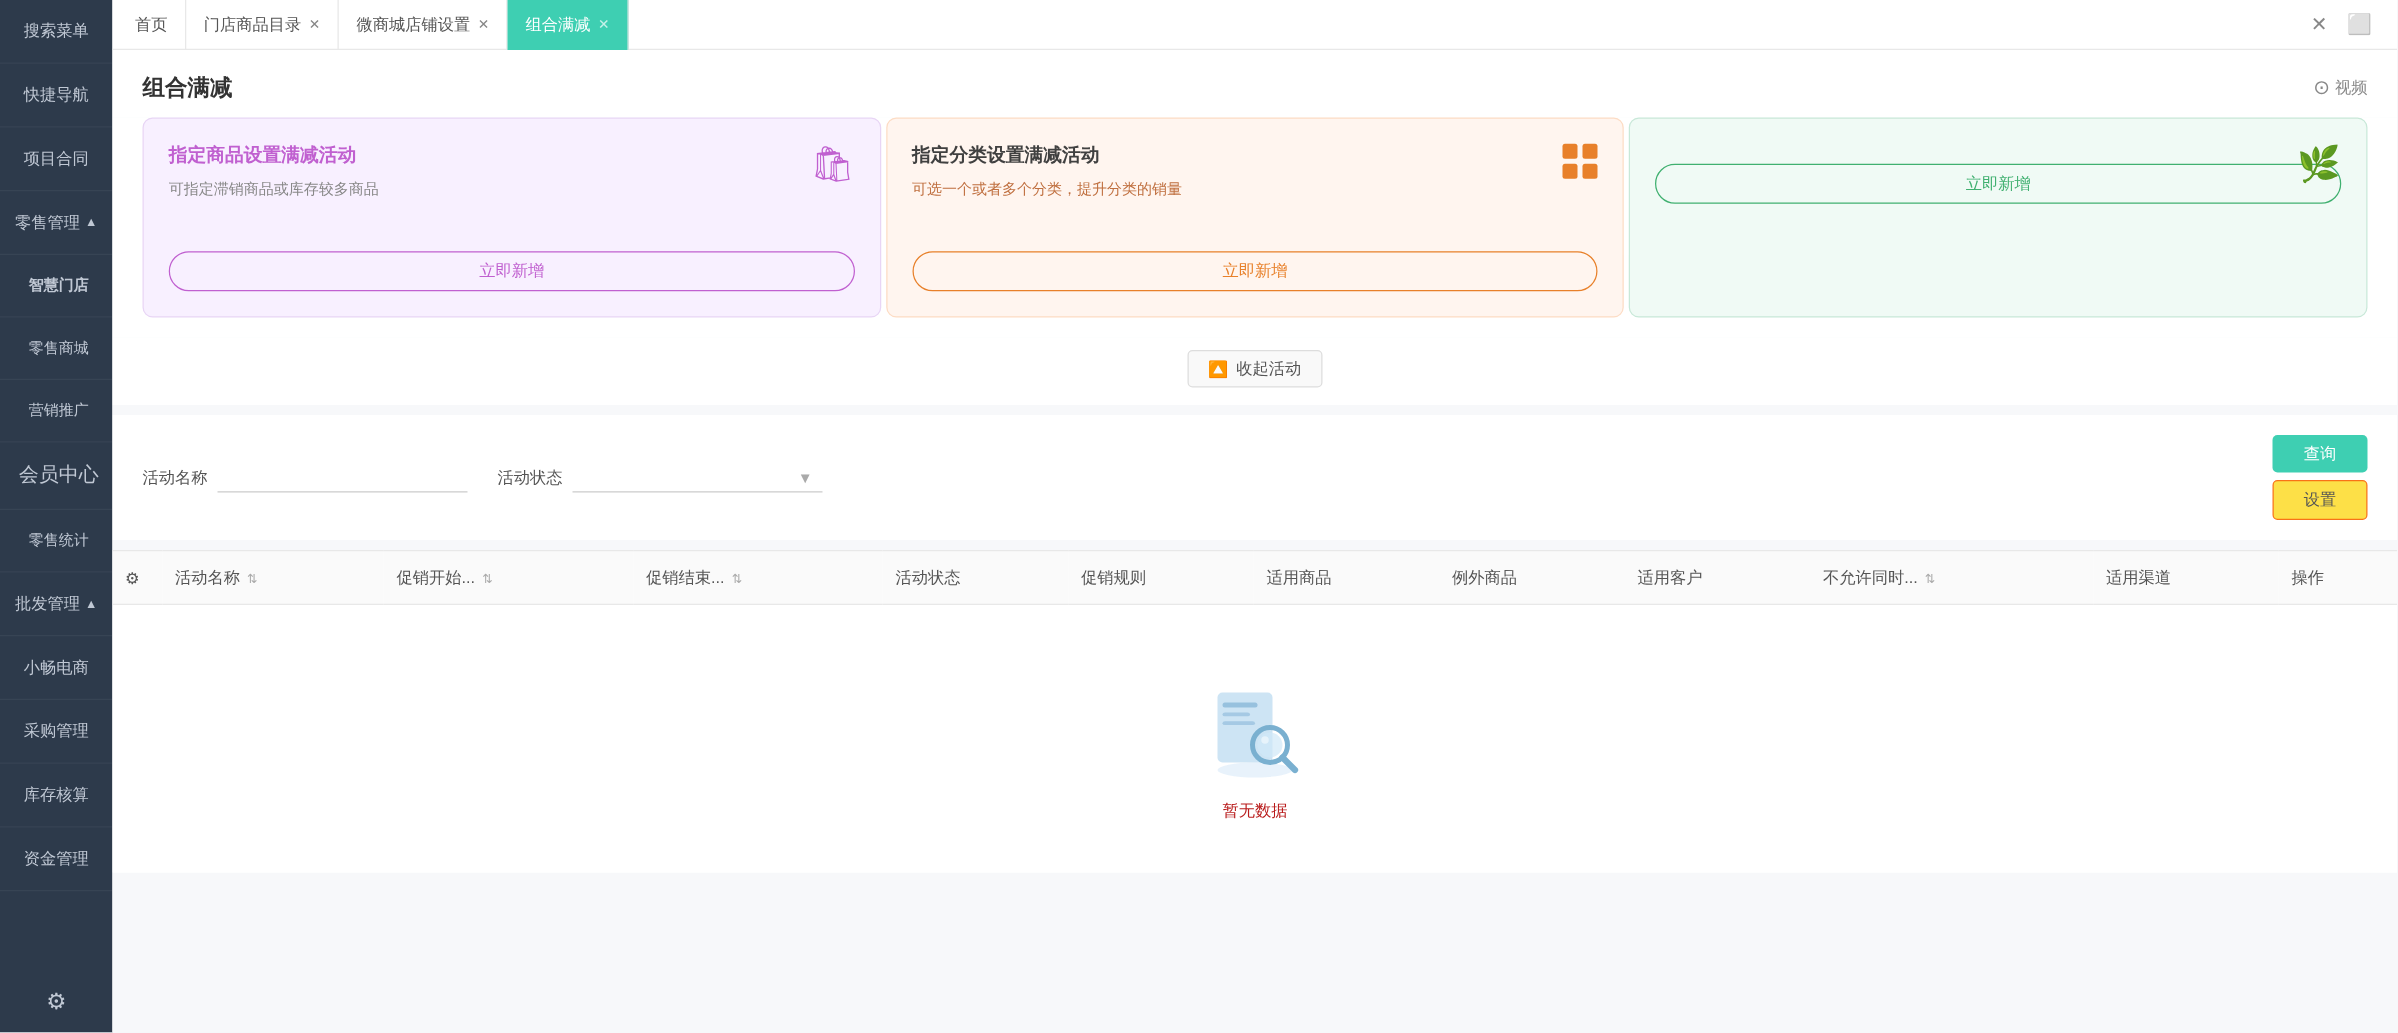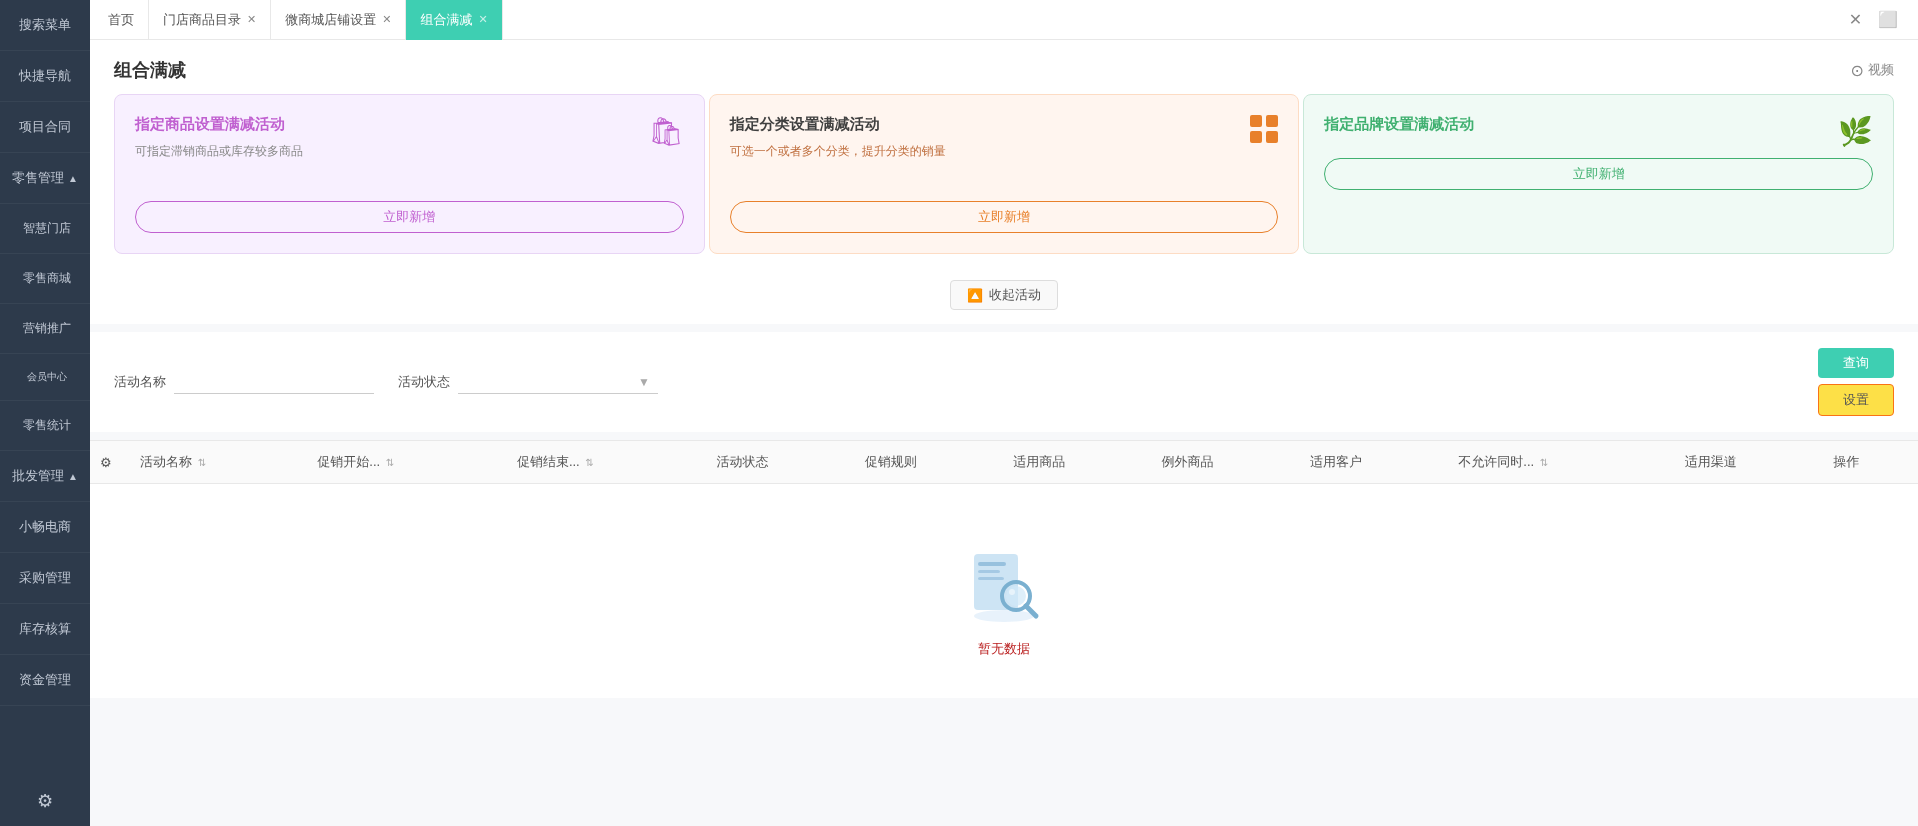--- a/index.html
+++ b/index.html
@@ -319,30 +319,30 @@
   <div class="sidebar-item">
     <span>快捷导航</span>
   </div>
   <div class="sidebar-item">
     <span>项目合同</span>
   </div>
   <div class="sidebar-item has-arrow">
     <span>零售管理</span>
     <span class="arrow">▲</span>
   </div>
-  <div class="sidebar-item" style="font-size:12px;padding-left:14px;">
+  <div class="sidebar-item" style="font-size:12px;padding-left:14px;font-weight:bold;">
     <span>智慧门店</span>
   </div>
   <div class="sidebar-item" style="font-size:12px;padding-left:14px;">
     <span>零售商城</span>
   </div>
   <div class="sidebar-item" style="font-size:12px;padding-left:14px;">
     <span>营销推广</span>
   </div>
-  <div class="sidebar-item" style="font-size:10px;padding-left:14px;">
+  <div class="sidebar-item" style="font-size:16px;padding-left:14px;">
     <span>会员中心</span>
   </div>
   <div class="sidebar-item" style="font-size:12px;padding-left:14px;">
     <span>零售统计</span>
   </div>
   <div class="sidebar-item has-arrow">
     <span>批发管理</span>
     <span class="arrow">▲</span>
   </div>
   <div class="sidebar-item">
@@ -413,21 +413,20 @@
             <rect x="2" y="2" width="12" height="12" rx="2"></rect>
             <rect x="18" y="2" width="12" height="12" rx="2"></rect>
             <rect x="2" y="18" width="12" height="12" rx="2"></rect>
             <rect x="18" y="18" width="12" height="12" rx="2"></rect>
           </svg>
         </div>
         <button class="card-btn orange">立即新增</button>
       </div>
 
       <div class="activity-card green">
-        <div class="card-title green">指定品牌设置满减活动</div>
         <div class="card-icon green">🌿</div>
         <button class="card-btn green">立即新增</button>
       </div>
 
     </div>
 
     <div class="collapse-bar">
       <button class="collapse-btn">
         <span>🔼</span>
         <span>收起活动</span>

